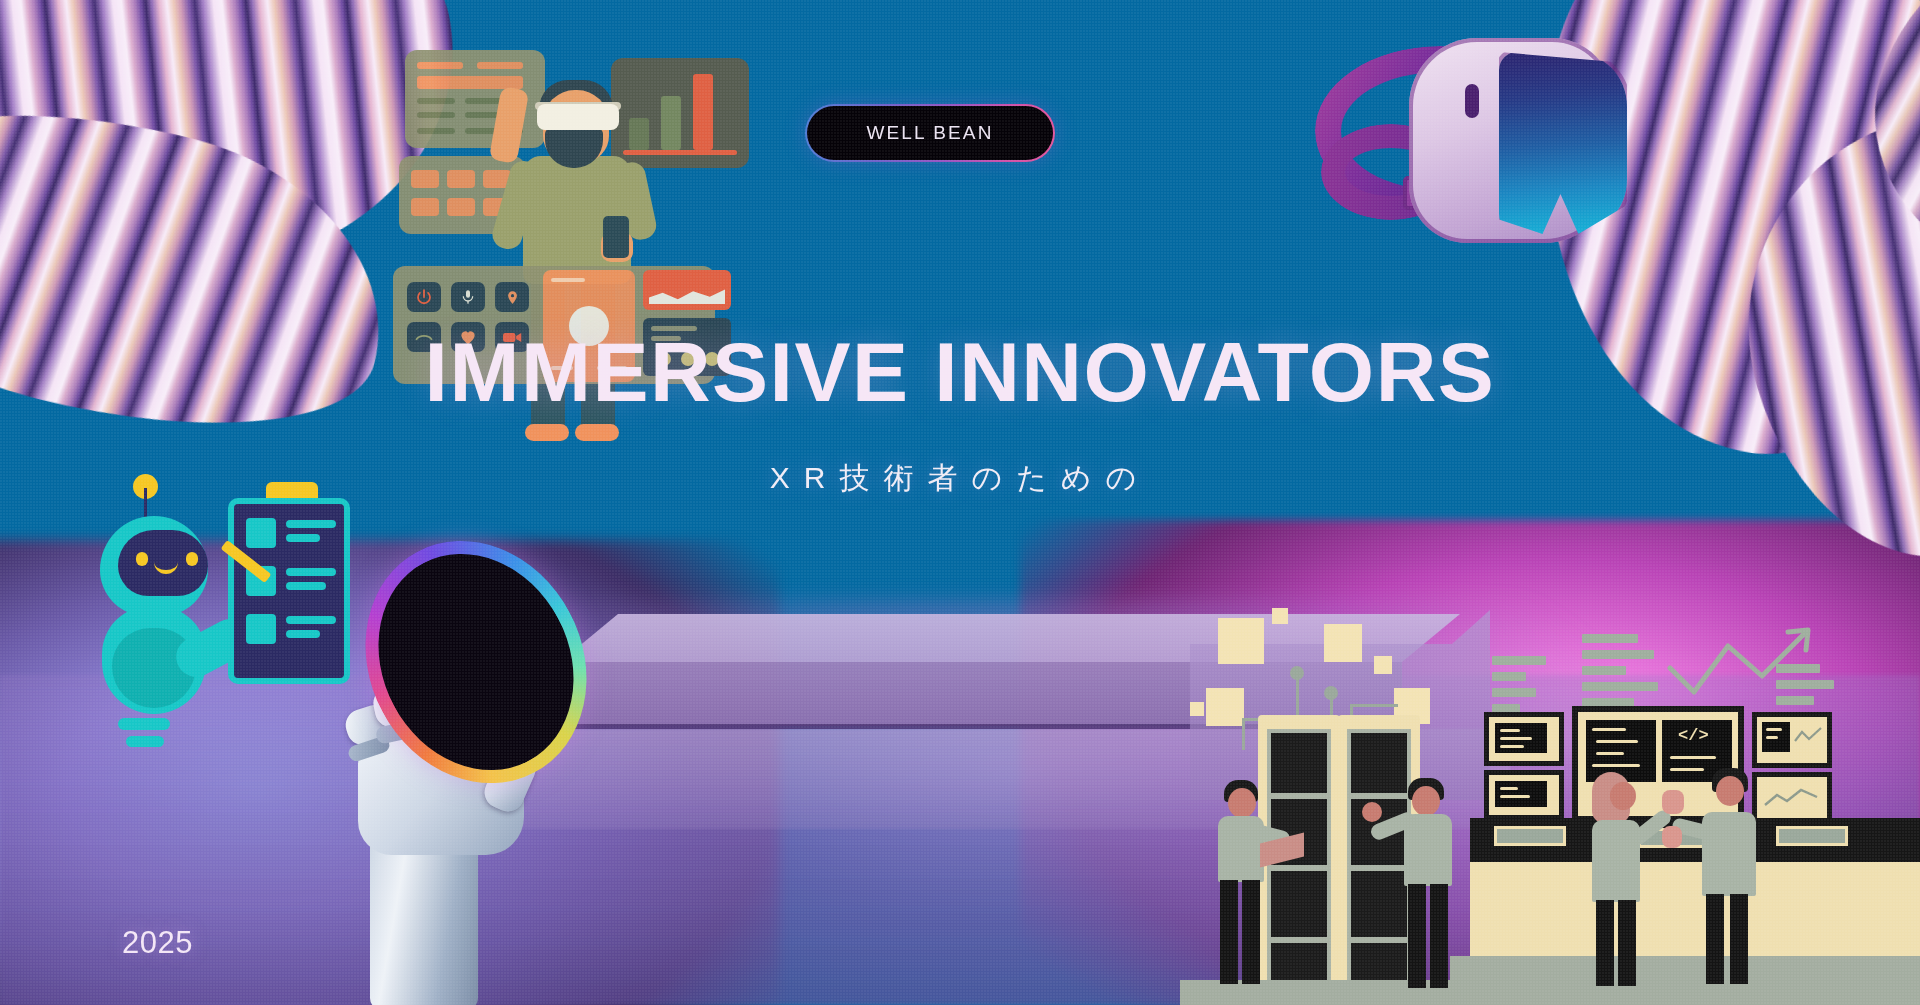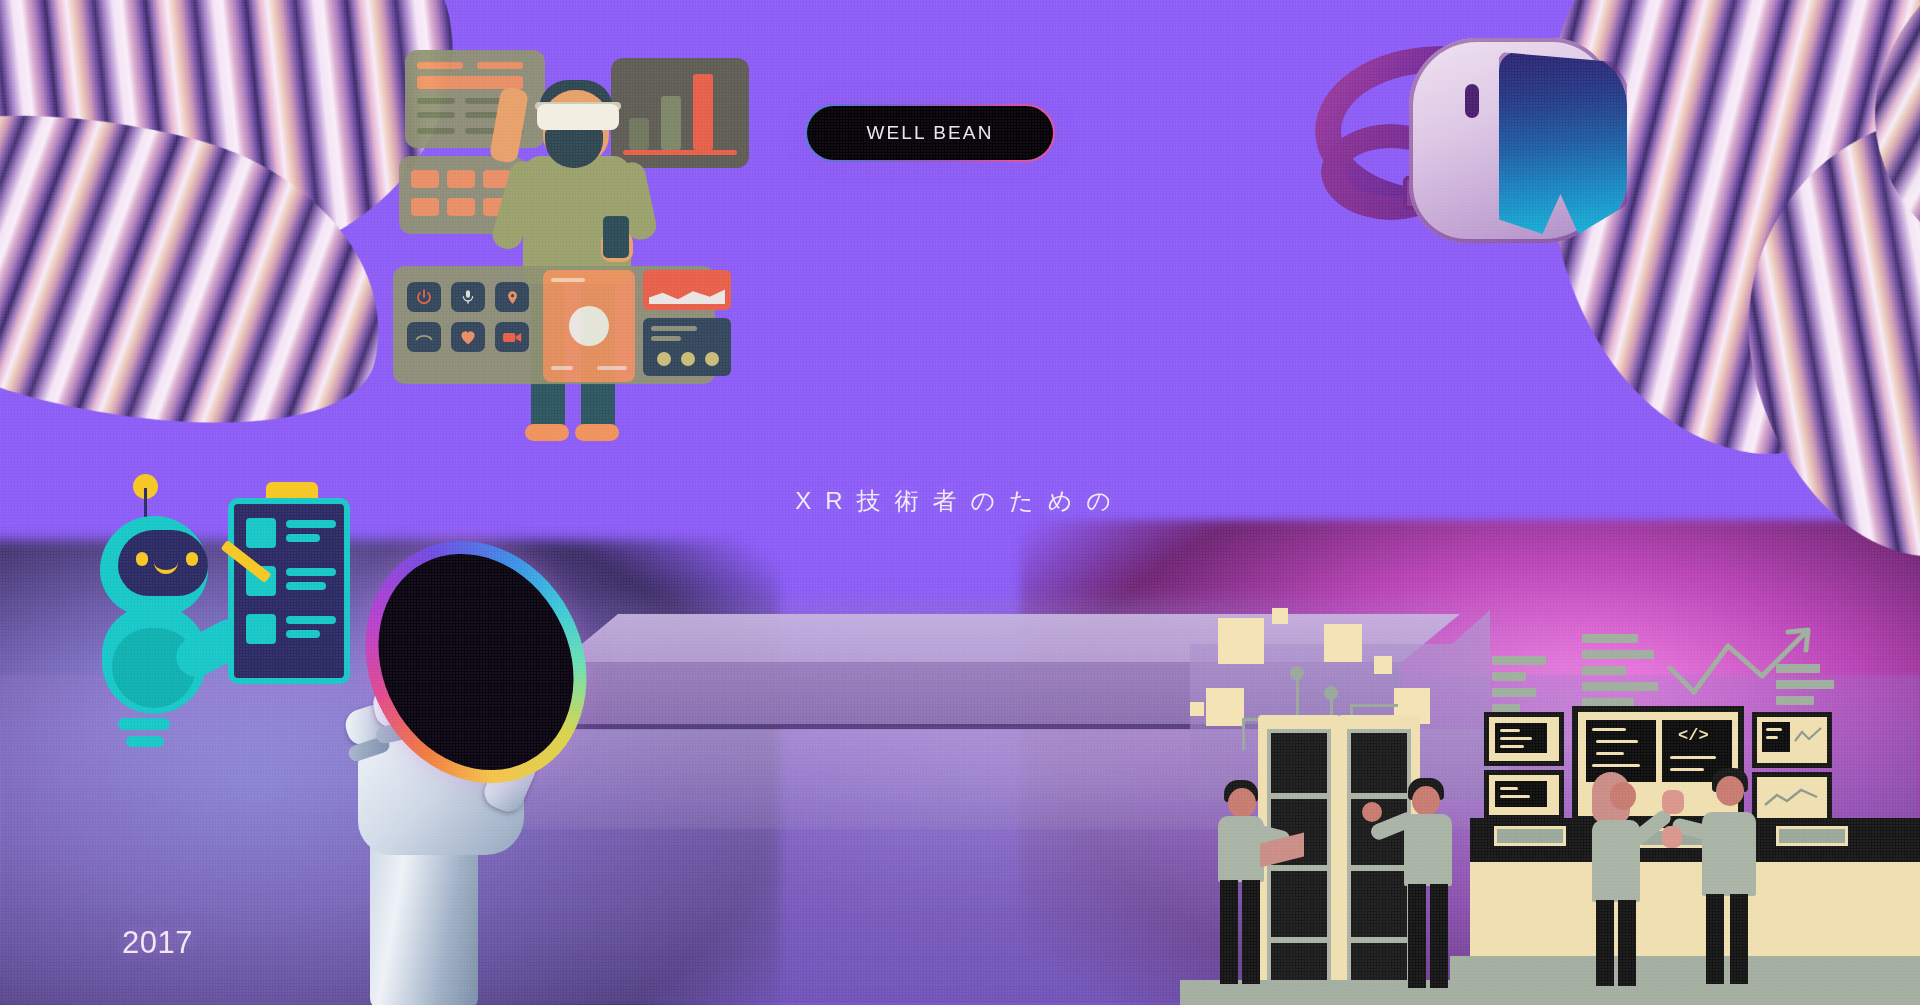--- a/index.html
+++ b/index.html
@@ -4,21 +4,21 @@
 <style>
   * { margin:0; padding:0; box-sizing:border-box; }
   html,body{ background:#000; }
   body{
     width:1920px; height:1005px;
     font-family:"Liberation Sans", sans-serif;
     overflow:hidden;
   }
   .stage{
     position:relative; width:1920px; height:1005px;
-    background:#8b5cf6; overflow:hidden;
+    background:#0369a1; overflow:hidden;
   }
 
   
   .glow{ position:absolute; pointer-events:none; }
   .glow-blue{
     left:-120px; top:540px; width:900px; height:560px;
     background:radial-gradient(ellipse at 42% 45%, #9aa8ef 0%, #8f84d8 26%, #6a5aa8 48%, #3b2c63 70%, rgba(10,4,22,0) 88%);
     filter:blur(6px);
   }
   .glow-magenta{
@@ -123,24 +123,23 @@
   
   .headline{
     position:absolute; left:0; right:0; top:330px; text-align:center;
     font-size:84px; font-weight:800; letter-spacing:1.5px;
     color:#f6e6f6; line-height:1;
     text-shadow:0 0 32px rgba(220,170,235,.30);
     white-space:nowrap;
   }
   .sub{
     position:absolute; left:0; right:0; text-align:center;
-    color:#f0ecf6; font-size:24px; font-weight:400;
+    color:#f0ecf6; font-size:30px; font-weight:400;
     letter-spacing:14px; line-height:1.55;
     text-shadow:0 0 20px rgba(190,150,230,.45);
-    margin-top:27px;
   }
   .sub1{ top:455px; }
   .sub2{ top:512px; }
 
   .year{
     position:absolute; left:122px; top:925px;
     color:#f3e6f6; font-size:31px; letter-spacing:.5px;
     text-shadow:0 0 16px rgba(210,170,240,.5);
   }
 
@@ -457,20 +456,21 @@
     <div class="hs-btn"></div>
     <div class="hs-face"></div>
   </div>
 
   <div class="pill">
     <div class="pill-inner">
       <span class="pill-label">WELL BEAN</span>
     </div>
   </div>
 
+  <div class="headline">IMMERSIVE INNOVATORS</div>
   <div class="sub sub1">XR技術者のための</div>
 
   <div class="robot">
     <div class="rb-antball"></div>
     <div class="rb-ant"></div>
     <div class="rb-head"></div>
     <div class="rb-visor"></div>
     <div class="rb-eye" style="left:58px;top:74px;"></div>
     <div class="rb-eye" style="left:108px;top:74px;"></div>
     <div class="rb-smile"></div>
@@ -661,16 +661,16 @@
       <div class="p-hair" style="left:14px;top:4px;width:36px;height:24px;"></div>
       <div class="p-head" style="left:18px;top:12px;width:28px;height:30px;"></div>
       <div class="p-body" style="left:4px;top:48px;width:54px;height:84px;"></div>
       <div class="p-arm" style="left:-26px;top:58px;width:44px;height:15px;transform:rotate(14deg);"></div>
       <div class="p-head" style="left:-36px;top:62px;width:20px;height:22px;border-radius:8px;background:#d9968d;"></div>
       <div class="p-leg" style="left:8px;top:130px;width:18px;height:90px;"></div>
       <div class="p-leg" style="left:32px;top:130px;width:18px;height:90px;"></div>
     </div>
   </div>
 
-  <div class="year">2017</div>
+  <div class="year">2025</div>
 
   <div class="noise"></div>
 </div>
 
 </body></html>

